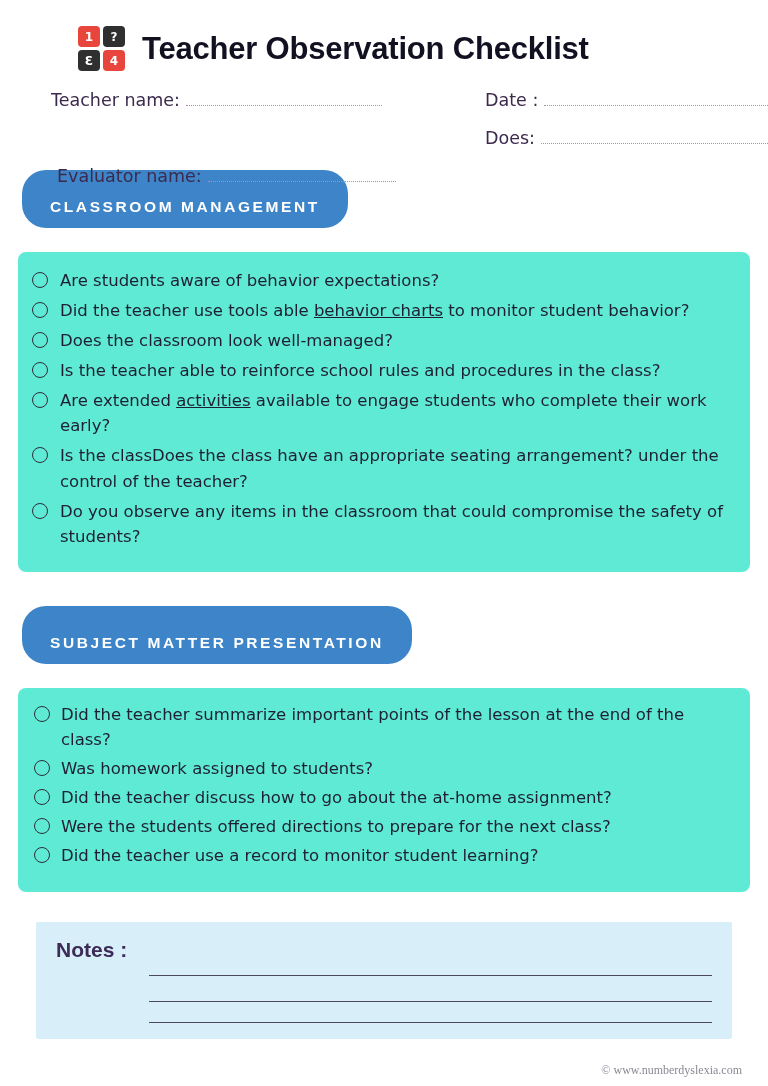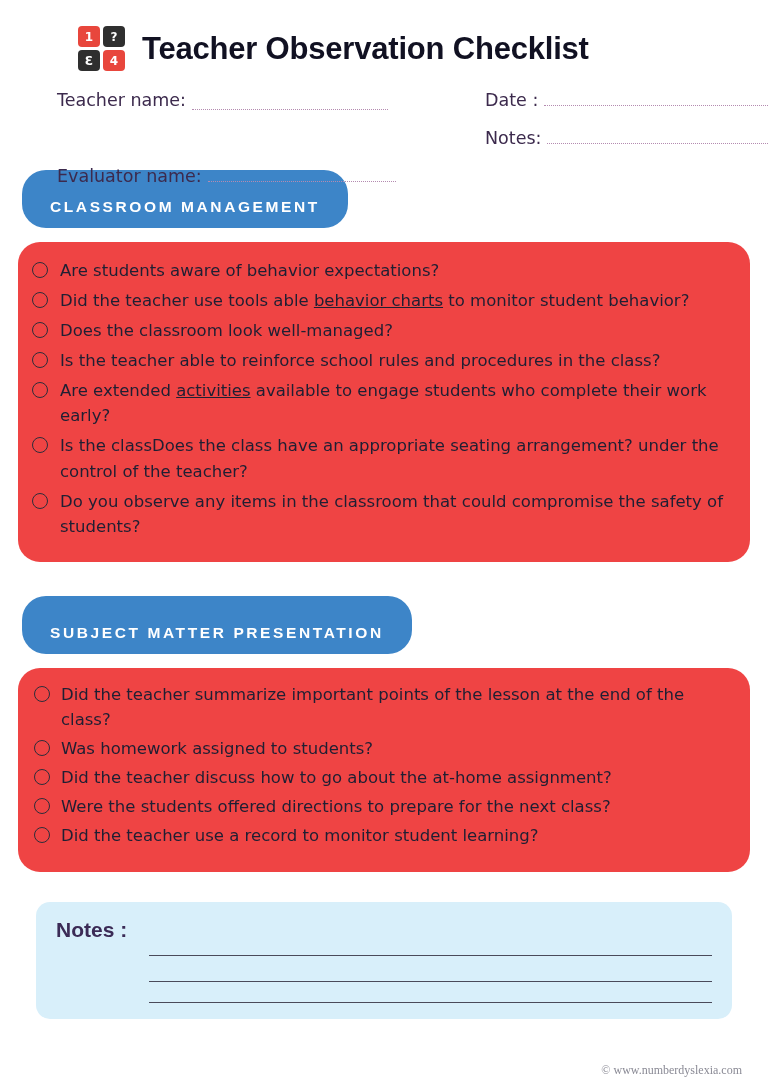--- a/index.html
+++ b/index.html
@@ -74,21 +74,21 @@
     font-size: 17.5px;
     color: #3c2a4d;
     font-family: "DejaVu Sans", sans-serif;
     white-space: nowrap;
   }
   .dotline {
     border-bottom: 1px dotted #b48bb0;
     margin-left: 6px;
     height: 14px;
   }
-  .r1 { left: 17px; top: 0px; align-items: flex-end; }
+  .r1 { left: 11px; top: 0px; }
   .r2 { left: 17px; top: 36px; margin-top: 40px; }
   .r3 { left: 445px; top: 0px; }
   .r4 { left: 445px; top: 38px; }
   .r1 .dotline { width: 196px; }
   .r2 .dotline { width: 188px; }
   .r3 .dotline { width: 240px; }
   .r4 .dotline { width: 245px; }
 
   
   .pill {
@@ -99,23 +99,23 @@
     font-weight: bold;
     letter-spacing: 2.6px;
     padding: 28px 28px 12px 28px;
     border-radius: 24px;
     font-family: "Liberation Sans", sans-serif;
   }
   .pill-wrap { margin-left: 4px; }
 
   
   .box {
-    background: #ef4444;
-    border-radius: 22px;
-    margin-top: 14px;
+    background: #5eead4;
+    border-radius: 8px;
+    margin-top: 24px;
     padding: 16px 22px 18px 14px;
   }
   .item {
     display: flex;
     align-items: flex-start;
     margin-bottom: 5px;
   }
   .circle {
     width: 16px;
     height: 16px;
@@ -137,21 +137,21 @@
 
   .box2 { padding: 14px 40px 20px 16px; }
   .box2 .item { margin-bottom: 4px; }
   .box2 .circle { margin-right: 11px; }
 
   .section2-wrap { margin-top: 34px; margin-left: 4px; }
 
   
   .notes {
     background: #d8effa;
-    border-radius: 14px;
+    border-radius: 2px;
     margin: 30px 18px 0 18px;
     padding: 14px 20px 16px 20px;
     display: flex;
     align-items: flex-start;
   }
   .notes-label {
     font-size: 21px;
     font-weight: bold;
     color: #3b2b56;
     font-family: "Liberation Sans", sans-serif;
@@ -201,21 +201,21 @@
     </div>
     <div class="field-row r2">
       <span class="field-label">Evaluator name:</span>
       <span class="dotline"></span>
     </div>
     <div class="field-row r3">
       <span class="field-label">Date :</span>
       <span class="dotline"></span>
     </div>
     <div class="field-row r4">
-      <span class="field-label">Notes:</span>
+      <span class="field-label">Does:</span>
       <span class="dotline"></span>
     </div>
   </div>
 
   <div class="pill-wrap">
     <span class="pill">CLASSROOM MANAGEMENT</span>
   </div>
 
   <div class="box">
     <div class="item">

